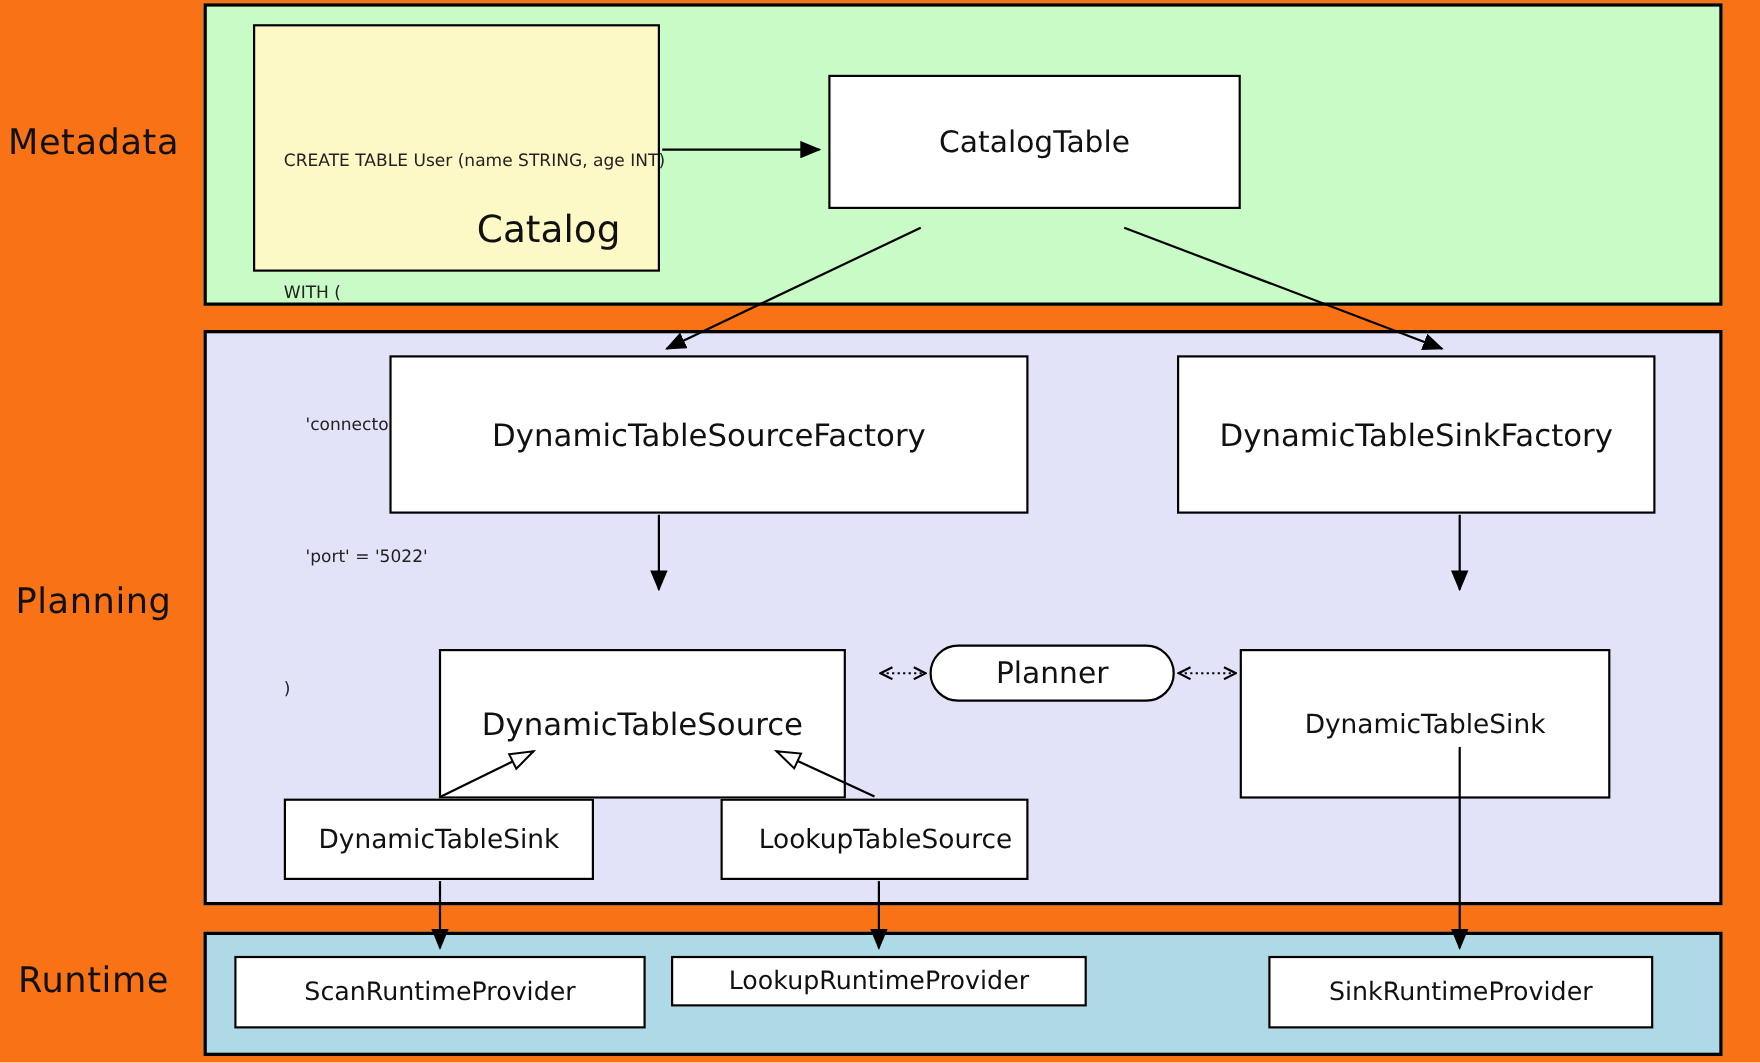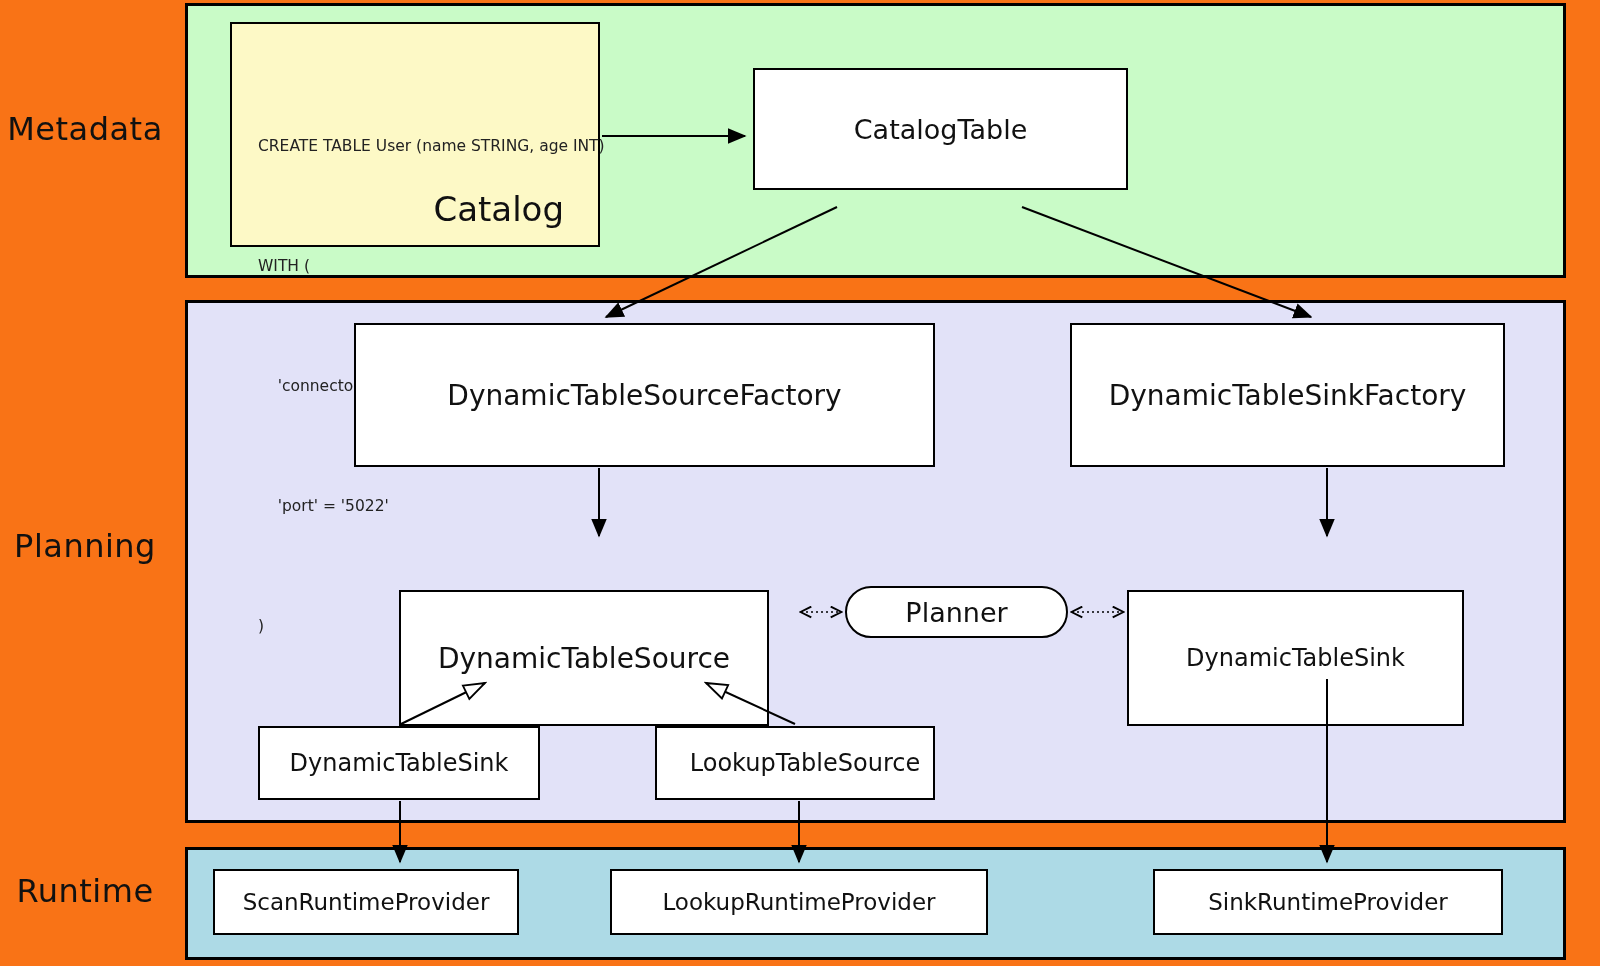--- a/index.html
+++ b/index.html
@@ -25,22 +25,22 @@
   .node.catalog-table {left:753px;top:68px;width:375px;height:122px;font-size:27px;}
   .node.src-factory  {left:354px;top:323px;width:581px;height:144px;font-size:28px;}
   .node.sink-factory {left:1070px;top:323px;width:435px;height:144px;font-size:28px;}
   .node.dts          {left:399px;top:542px;width:370px;height:136px;font-size:28px;margin-top:48px;}
   .node.dtsink       {left:1127px;top:542px;width:337px;height:136px;font-size:24px;margin-top:48px;}
   .node.planner{
     left:845px;top:586px;width:223px;height:52px;border-radius:26px;font-size:27px;
   }
   .node.scan-src   {left:258px;top:726px;width:282px;height:74px;font-size:24px;}
   .node.lookup-src {left:655px;top:726px;width:280px;height:74px;font-size:24px;padding-left:20px;}
-  .node.scan-prov  {left:213px;top:869px;width:306px;height:66px;font-size:23px;border-width:2px;}
-  .node.lookup-prov{left:610px;top:869px;width:378px;height:66px;font-size:23px;border-width:2px;}
+  .node.scan-prov  {left:213px;top:869px;width:374px;height:66px;font-size:23px;border-width:2px;}
+  .node.lookup-prov{left:610px;top:869px;width:378px;height:46px;font-size:23px;border-width:2px;}
   .node.sink-prov  {left:1153px;top:869px;width:350px;height:66px;font-size:23px;border-width:2px;}
   .catalog-box{
     position:absolute;left:230px;top:22px;width:370px;height:225px;
     background:var(--c-catalog,#fdf9c6);border:2.5px solid #000;box-sizing:border-box;
   }
   .code{
     position:absolute;left:26px;top:22px;right:10px;
     font-size:15.5px;line-height:40px;color:#222;white-space:pre;
   }
   .catalog-name{

